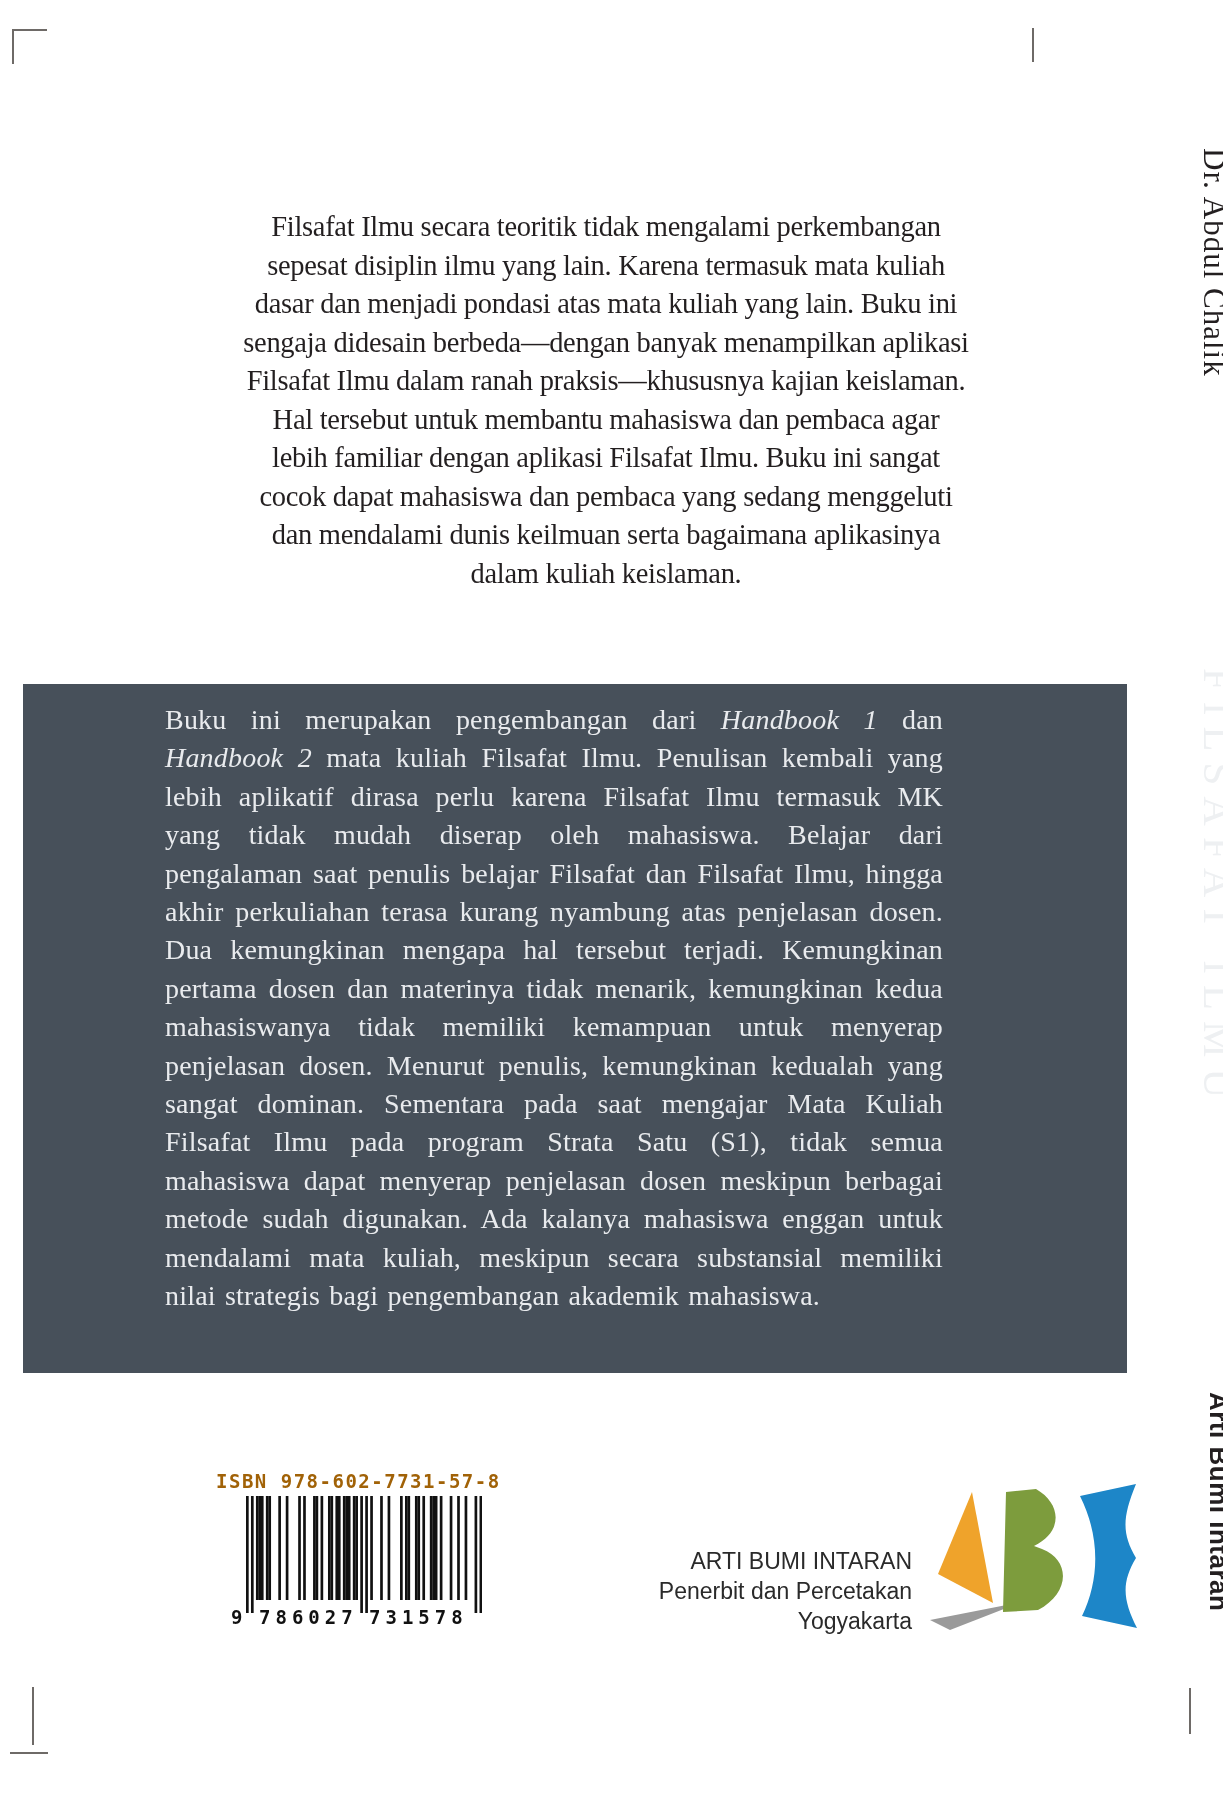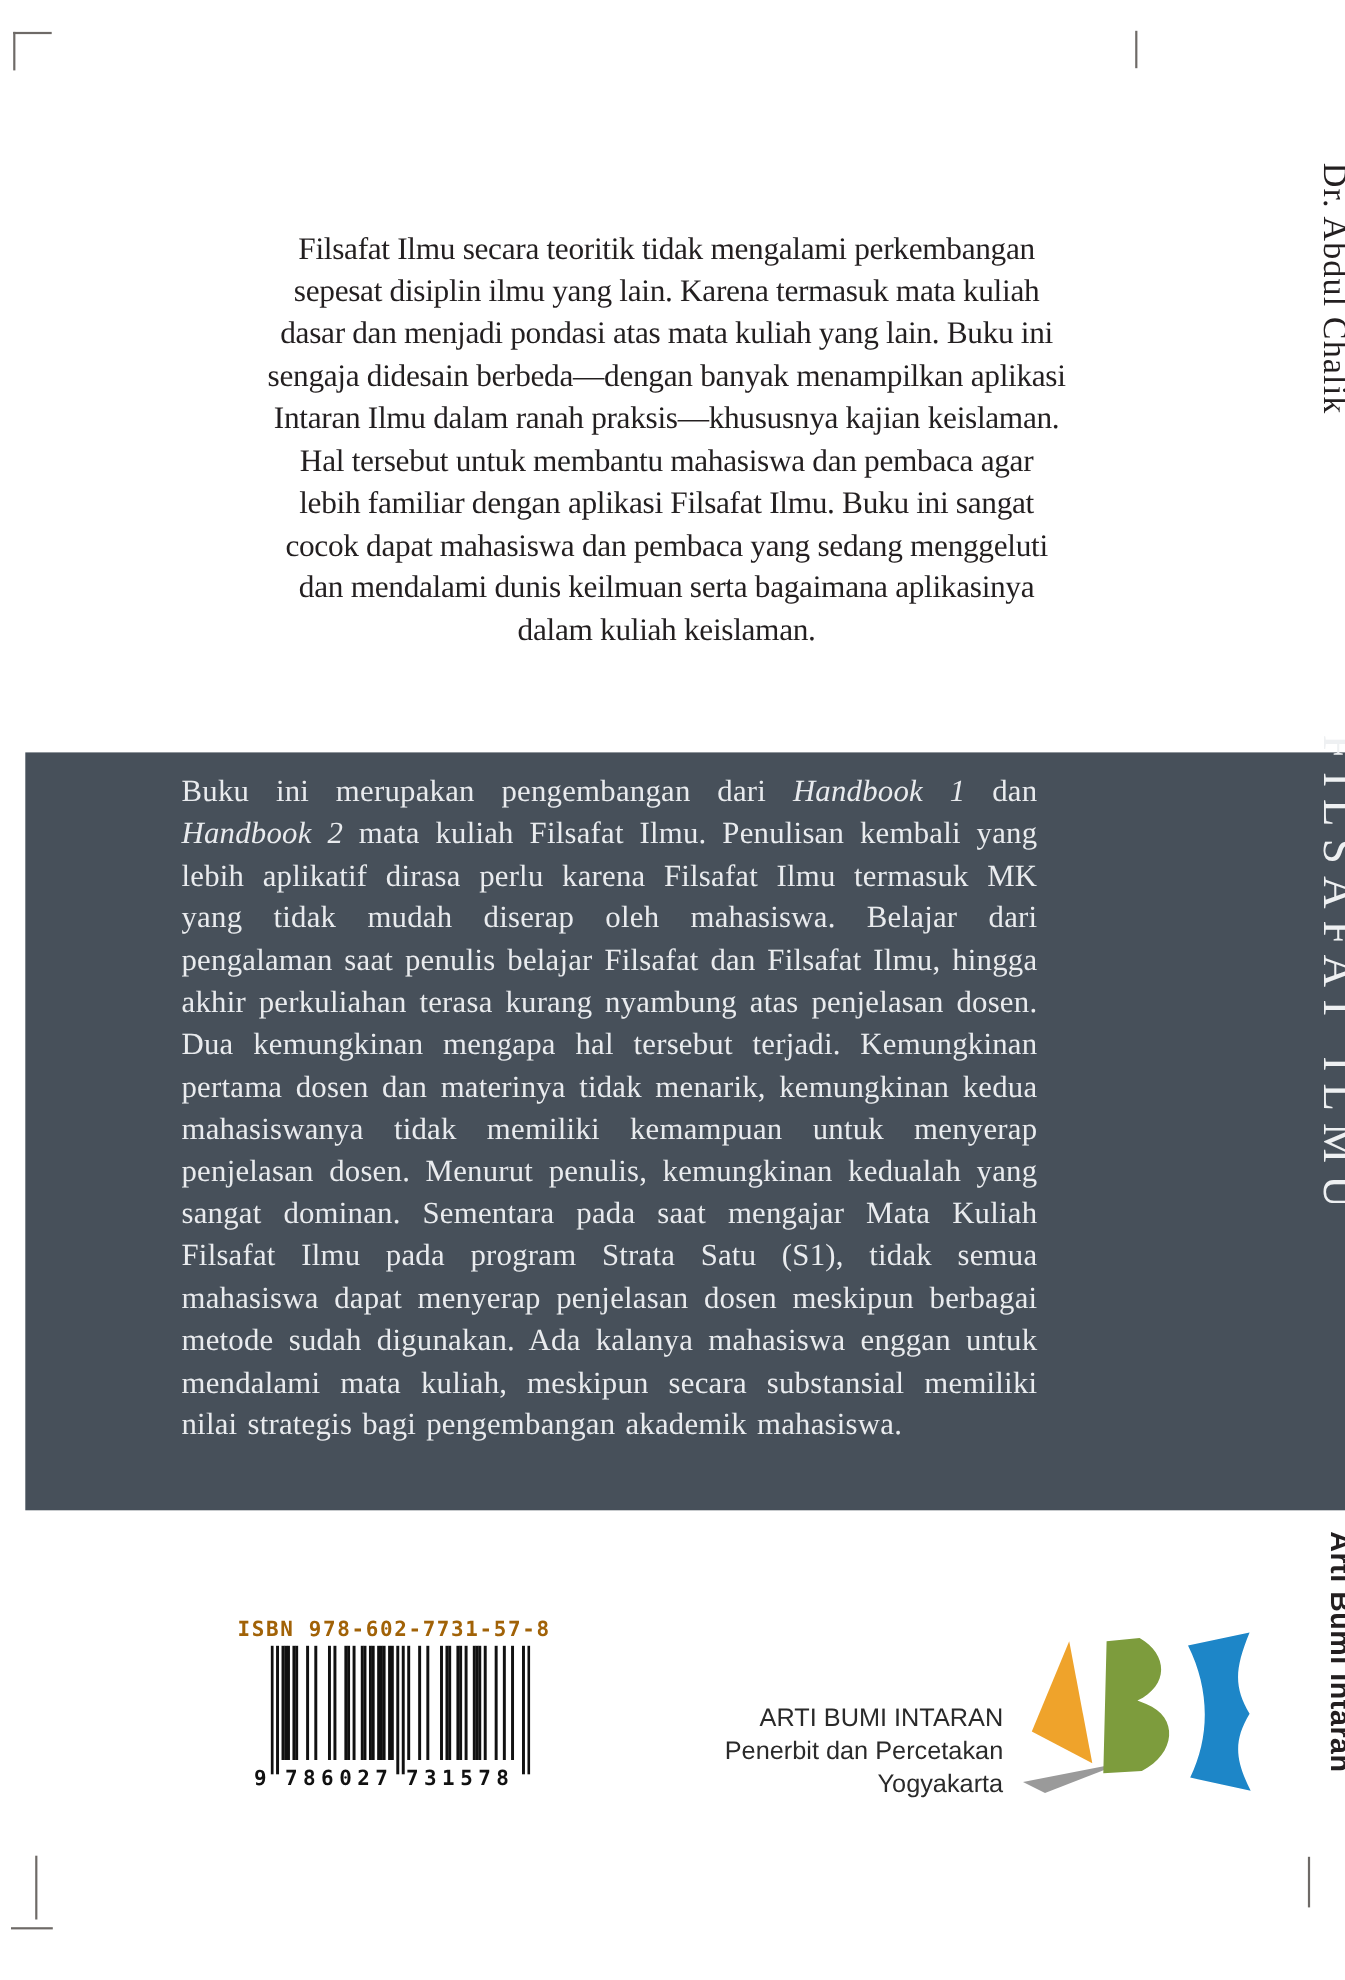--- a/index.html
+++ b/index.html
@@ -19,21 +19,21 @@
   .top-blurb{
     position:absolute;left:111px;top:176px;width:990px;
     text-align:center;color:var(--ink,#231f20);
     font-size:28.5px;line-height:38.5px;letter-spacing:-0.3px;
     font-family:"Liberation Serif", serif;
     margin-top:32px;
   }
 
   
   .band{
-    position:absolute;left:23px;top:684px;width:1200px;height:689px;
+    position:absolute;left:23px;top:684px;width:1104px;height:689px;
     background:var(--band,#47505a);
   }
   .band .synopsis{
     position:absolute;left:142px;top:17px;width:778px;
     color:var(--band_text,#e9ebee);
     font-size:28px;line-height:38.4px;
     text-align:justify;letter-spacing:0.2px;word-spacing:2px;
     font-family:"Liberation Serif", serif;
   }
   .band .synopsis em{font-style:italic;}
@@ -90,21 +90,21 @@
   <div class="mark v" style="left:1032px;top:28px;height:34px;"></div>
   <div class="mark v" style="left:32px;top:1687px;height:58px;"></div>
   <div class="mark h" style="left:10px;top:1752px;width:38px;"></div>
   <div class="mark v" style="left:1189px;top:1688px;height:46px;"></div>
 
   <div class="top-blurb">
       <div>Filsafat Ilmu secara teoritik tidak mengalami perkembangan</div>
       <div>sepesat disiplin ilmu yang lain. Karena termasuk mata kuliah</div>
       <div>dasar dan menjadi pondasi atas mata kuliah yang lain. Buku ini</div>
       <div>sengaja didesain berbeda—dengan banyak menampilkan aplikasi</div>
-      <div>Intaran Ilmu dalam ranah praksis—khususnya kajian keislaman.</div>
+      <div>Filsafat Ilmu dalam ranah praksis—khususnya kajian keislaman.</div>
       <div>Hal tersebut untuk membantu mahasiswa dan pembaca agar</div>
       <div>lebih familiar dengan aplikasi Filsafat Ilmu. Buku ini sangat</div>
       <div>cocok dapat mahasiswa dan pembaca yang sedang menggeluti</div>
       <div>dan mendalami dunis keilmuan serta bagaimana aplikasinya</div>
       <div>dalam kuliah keislaman.</div>
     </div>
 
   <div class="band">
     <div class="synopsis"><span>Buku ini merupakan pengembangan dari </span><em>Handbook 1</em><span> dan </span><em>Handbook 2</em><span> mata kuliah Filsafat Ilmu. Penulisan kembali yang lebih aplikatif dirasa perlu karena Filsafat Ilmu termasuk MK yang tidak mudah diserap oleh mahasiswa. Belajar dari pengalaman saat penulis belajar Filsafat dan Filsafat Ilmu, hingga akhir perkuliahan terasa kurang nyambung atas penjelasan dosen. Dua kemungkinan mengapa hal tersebut terjadi. Kemungkinan pertama dosen dan materinya tidak menarik, kemungkinan kedua mahasiswanya tidak memiliki kemampuan untuk menyerap penjelasan dosen. Menurut penulis, kemungkinan kedualah yang sangat dominan. Sementara pada saat mengajar Mata Kuliah Filsafat Ilmu pada program Strata Satu (S1), tidak semua mahasiswa dapat menyerap penjelasan dosen meskipun berbagai metode sudah digunakan. Ada kalanya mahasiswa enggan untuk mendalami mata kuliah, meskipun secara substansial memiliki nilai strategis bagi pengembangan akademik mahasiswa.</span></div>
   </div>

